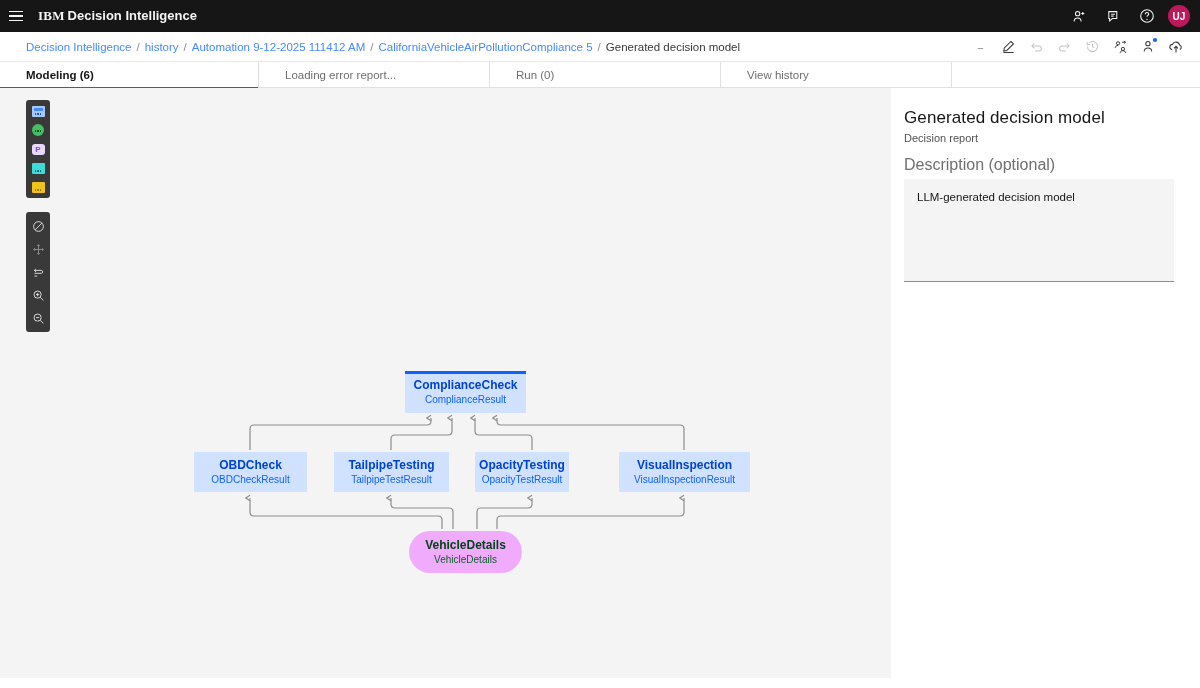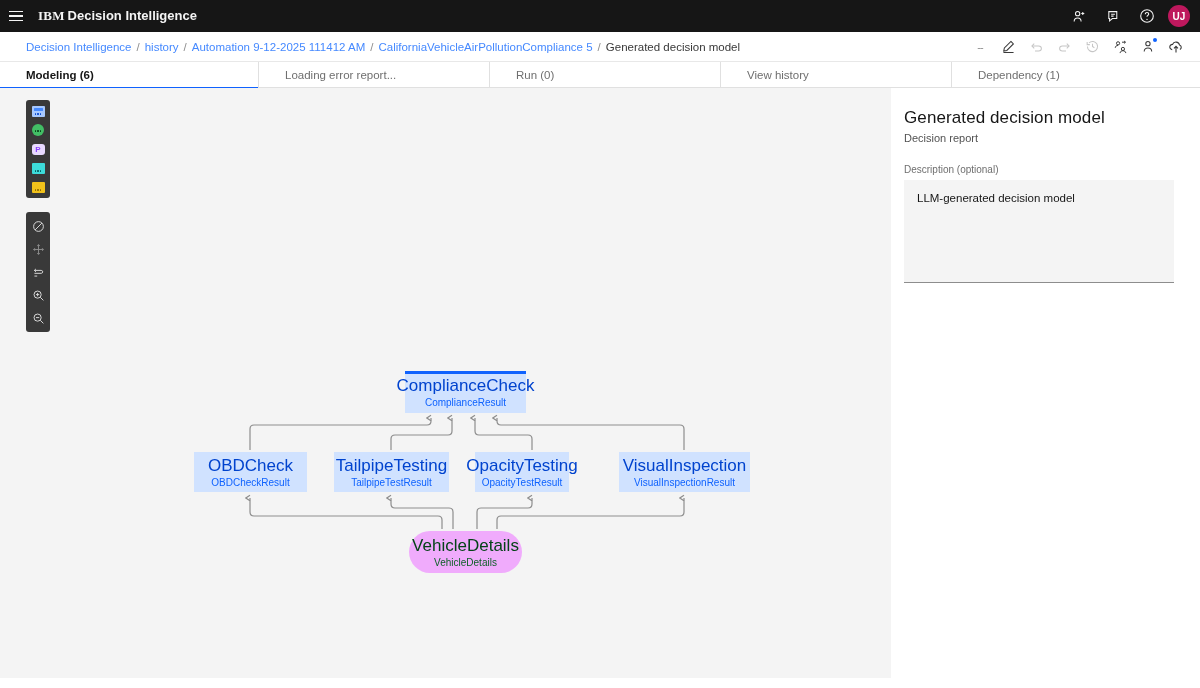--- a/index.html
+++ b/index.html
@@ -152,40 +152,40 @@
   .edges { position: absolute; inset: 0; }
 
   .node {
     position: absolute;
     background: #d0e2ff;
     display: flex; flex-direction: column;
     align-items: center; justify-content: center;
     cursor: pointer;
     line-height: 1.15;
   }
-  .node .n-title { font-size: 17px; font-weight: 400; color: #0043ce; }
+  .node .n-title { font-size: 12px; font-weight: 700; color: #0043ce; }
   .node .n-sub { font-size: 10px; color: #0f62fe; margin-top: 1px; }
   .node.selected { box-shadow: inset 0 3px 0 0 #0f62fe; }
   .node.input {
     background: #f0abfc;
     border-radius: 26px;
   }
   .node.input .n-title { color: #044317; }
   .node.input .n-sub { color: #0e6027; }
 
   
   .side {
     position: absolute; top: 0; left: 891px;
     width: 309px; height: 600px;
     background: #ffffff;
     padding: 20px 26px 0 13px;
   }
   .side-title { font-size: 17px; color: #161616; font-weight: 400; letter-spacing: .1px; }
   .side-sub { font-size: 11px; color: #525252; margin-top: 4px; }
-  .side-label { font-size: 10px; color: #6f6f6f; margin-top: 20px; margin-bottom: 5px; }
+  .side-label { font-size: 16px; color: #6f6f6f; margin-top: 12px; margin-bottom: 5px; }
   .desc-box {
     width: 270px; height: 103px;
     background: #f4f4f4;
     border: none;
     border-bottom: 1px solid #8d8d8d;
     font-family: "Liberation Sans", sans-serif;
     font-size: 11.5px; color: #161616;
     padding: 11px 13px;
     resize: none;
     outline: none;
@@ -299,21 +299,20 @@
       </svg>
     </div>
   </div>
 </div>
 
 <div class="tabs">
   <div class="tab active">Modeling (6)</div>
   <div class="tab">Loading error report...</div>
   <div class="tab">Run (0)</div>
   <div class="tab">View history</div>
-  <div class="tab tail">Dependency (1)</div>
 </div>
 
 <div class="main">
 
   <div class="canvas">
 
     <svg class="edges" width="891" height="590">
       <defs>
         <marker id="arrow" markerWidth="7" markerHeight="7" refX="3.2" refY="5.4" orient="auto" markerUnits="userSpaceOnUse">
           <path d="M0.4 5.4 L3.2 1.2 L6 5.4" fill="none" stroke="#8d8d8d" stroke-width="1.2"></path>

